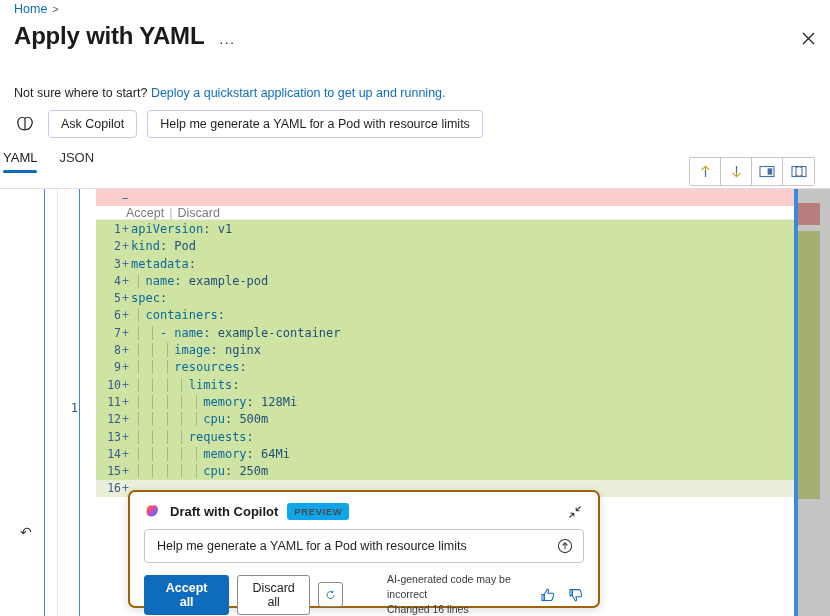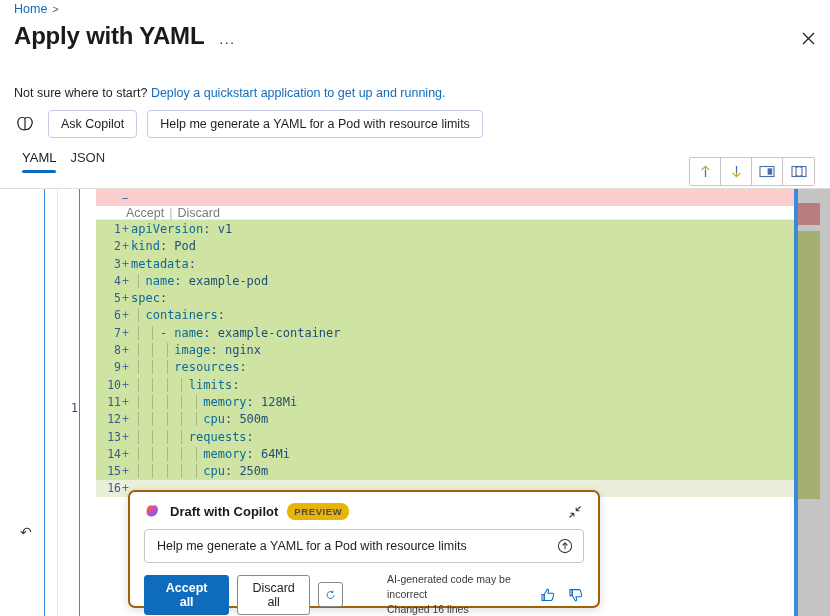--- a/index.html
+++ b/index.html
@@ -67,22 +67,22 @@
     padding: 6px 12px;
     font-size: 12.5px;
     color: #201f1e;
     cursor: pointer;
     white-space: nowrap;
     line-height: 1.15;
   }
 
   
   .tabs {
-    position: absolute; left: 22px; top: 150px;
-    display: flex; align-items: flex-start; gap: 14px;
+    position: absolute; left: 3px; top: 150px;
+    display: flex; align-items: flex-start; gap: 22px;
   }
   .tab {
     font-size: 13px; color: #323130; cursor: pointer;
     padding-bottom: 7px; position: relative; line-height: 1.2;
   }
   .tab.active { color: #1b1a19; font-weight: 400; }
   .tab.active::after {
     content: ""; position: absolute; left: 0; right: 0; bottom: 0;
     height: 2.5px; background: #0f6cbd; border-radius: 2px;
   }
@@ -204,22 +204,22 @@
     z-index: 20;
   }
   .cd-header {
     display: flex; align-items: center; gap: 9px;
     padding: 11px 14px 0 14px;
   }
   .cd-logo { width: 17px; height: 17px; flex: none; }
   .cd-title { font-size: 13px; font-weight: 700; color: #1b1a19; }
   .cd-badge {
     font-size: 9.5px; font-weight: 600; letter-spacing: 0.6px;
-    color: #4b4b4b; background: #eab308;
-    padding: 3px 7px; border-radius: 8px;
+    color: #4b4b4b; background: #0ea5e9;
+    padding: 3px 7px; border-radius: 3px;
   }
   .cd-collapse {
     margin-left: auto; cursor: pointer; padding: 0 2px;
     display: flex; align-items: center;
   }
   .cd-input-wrap {
     margin: 9px 14px 0 14px;
     height: 34px;
     border: 1px solid #c7c7c7; border-radius: 4px;
     display: flex; align-items: center;

